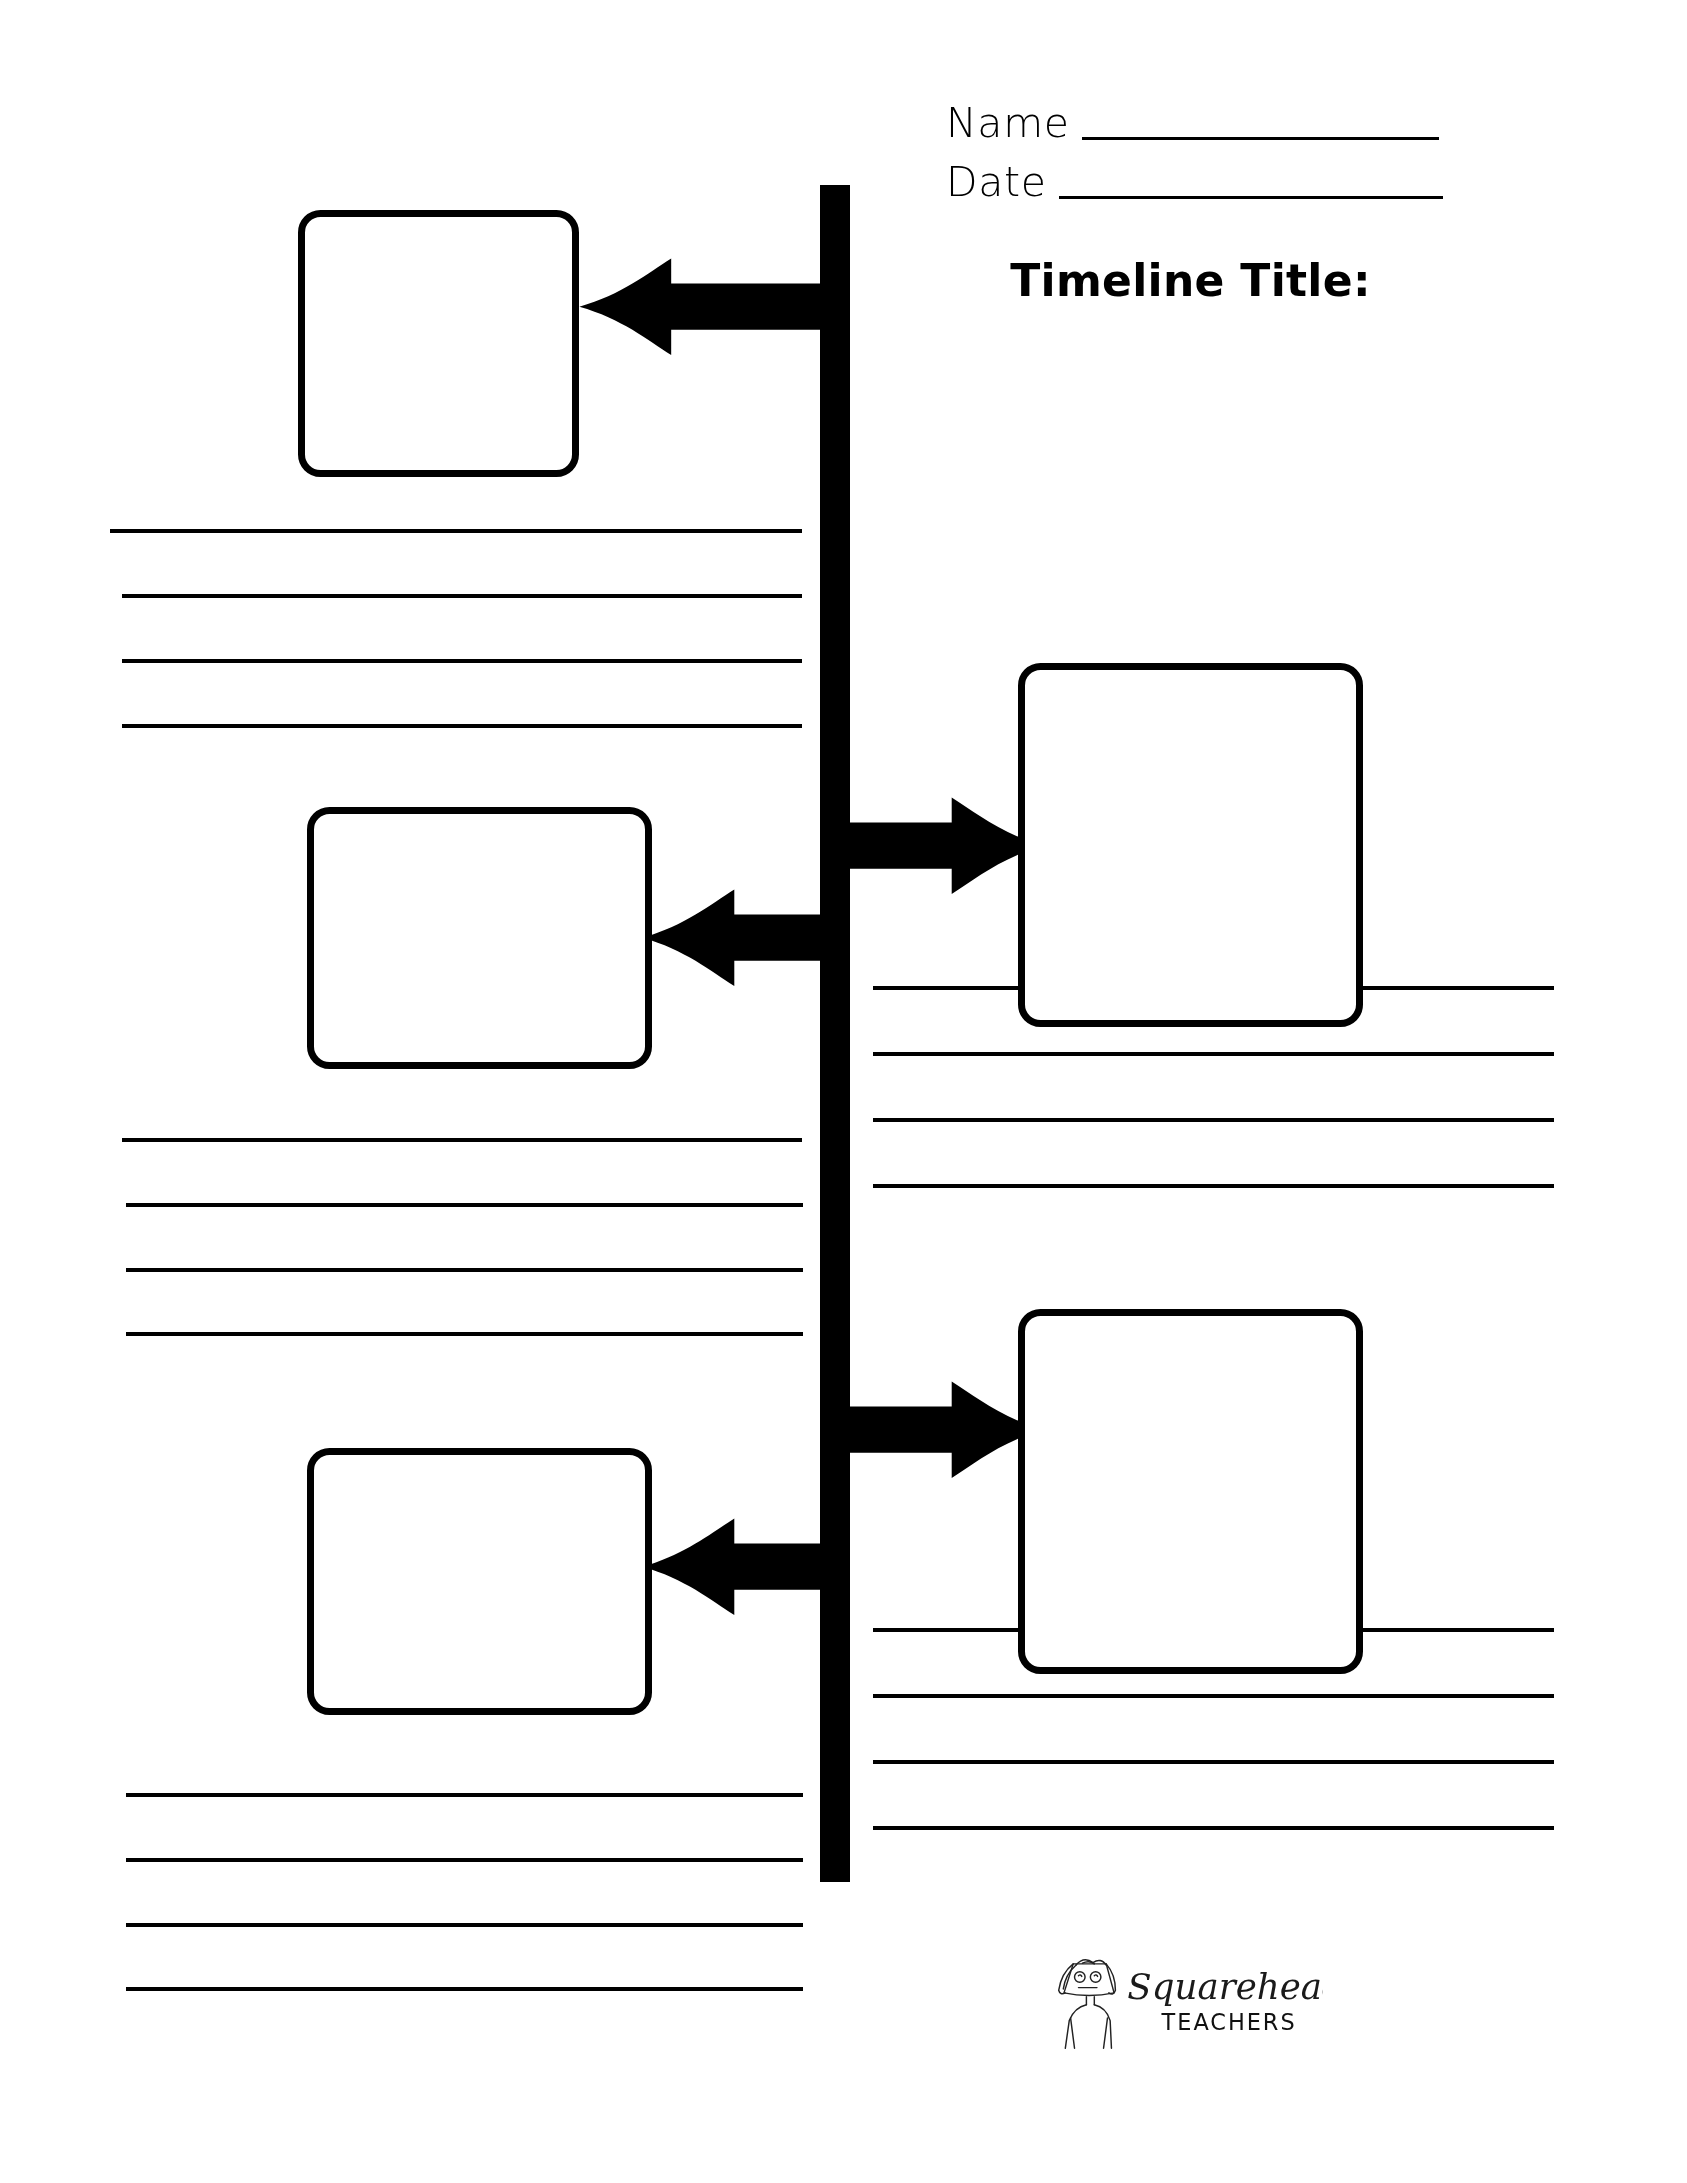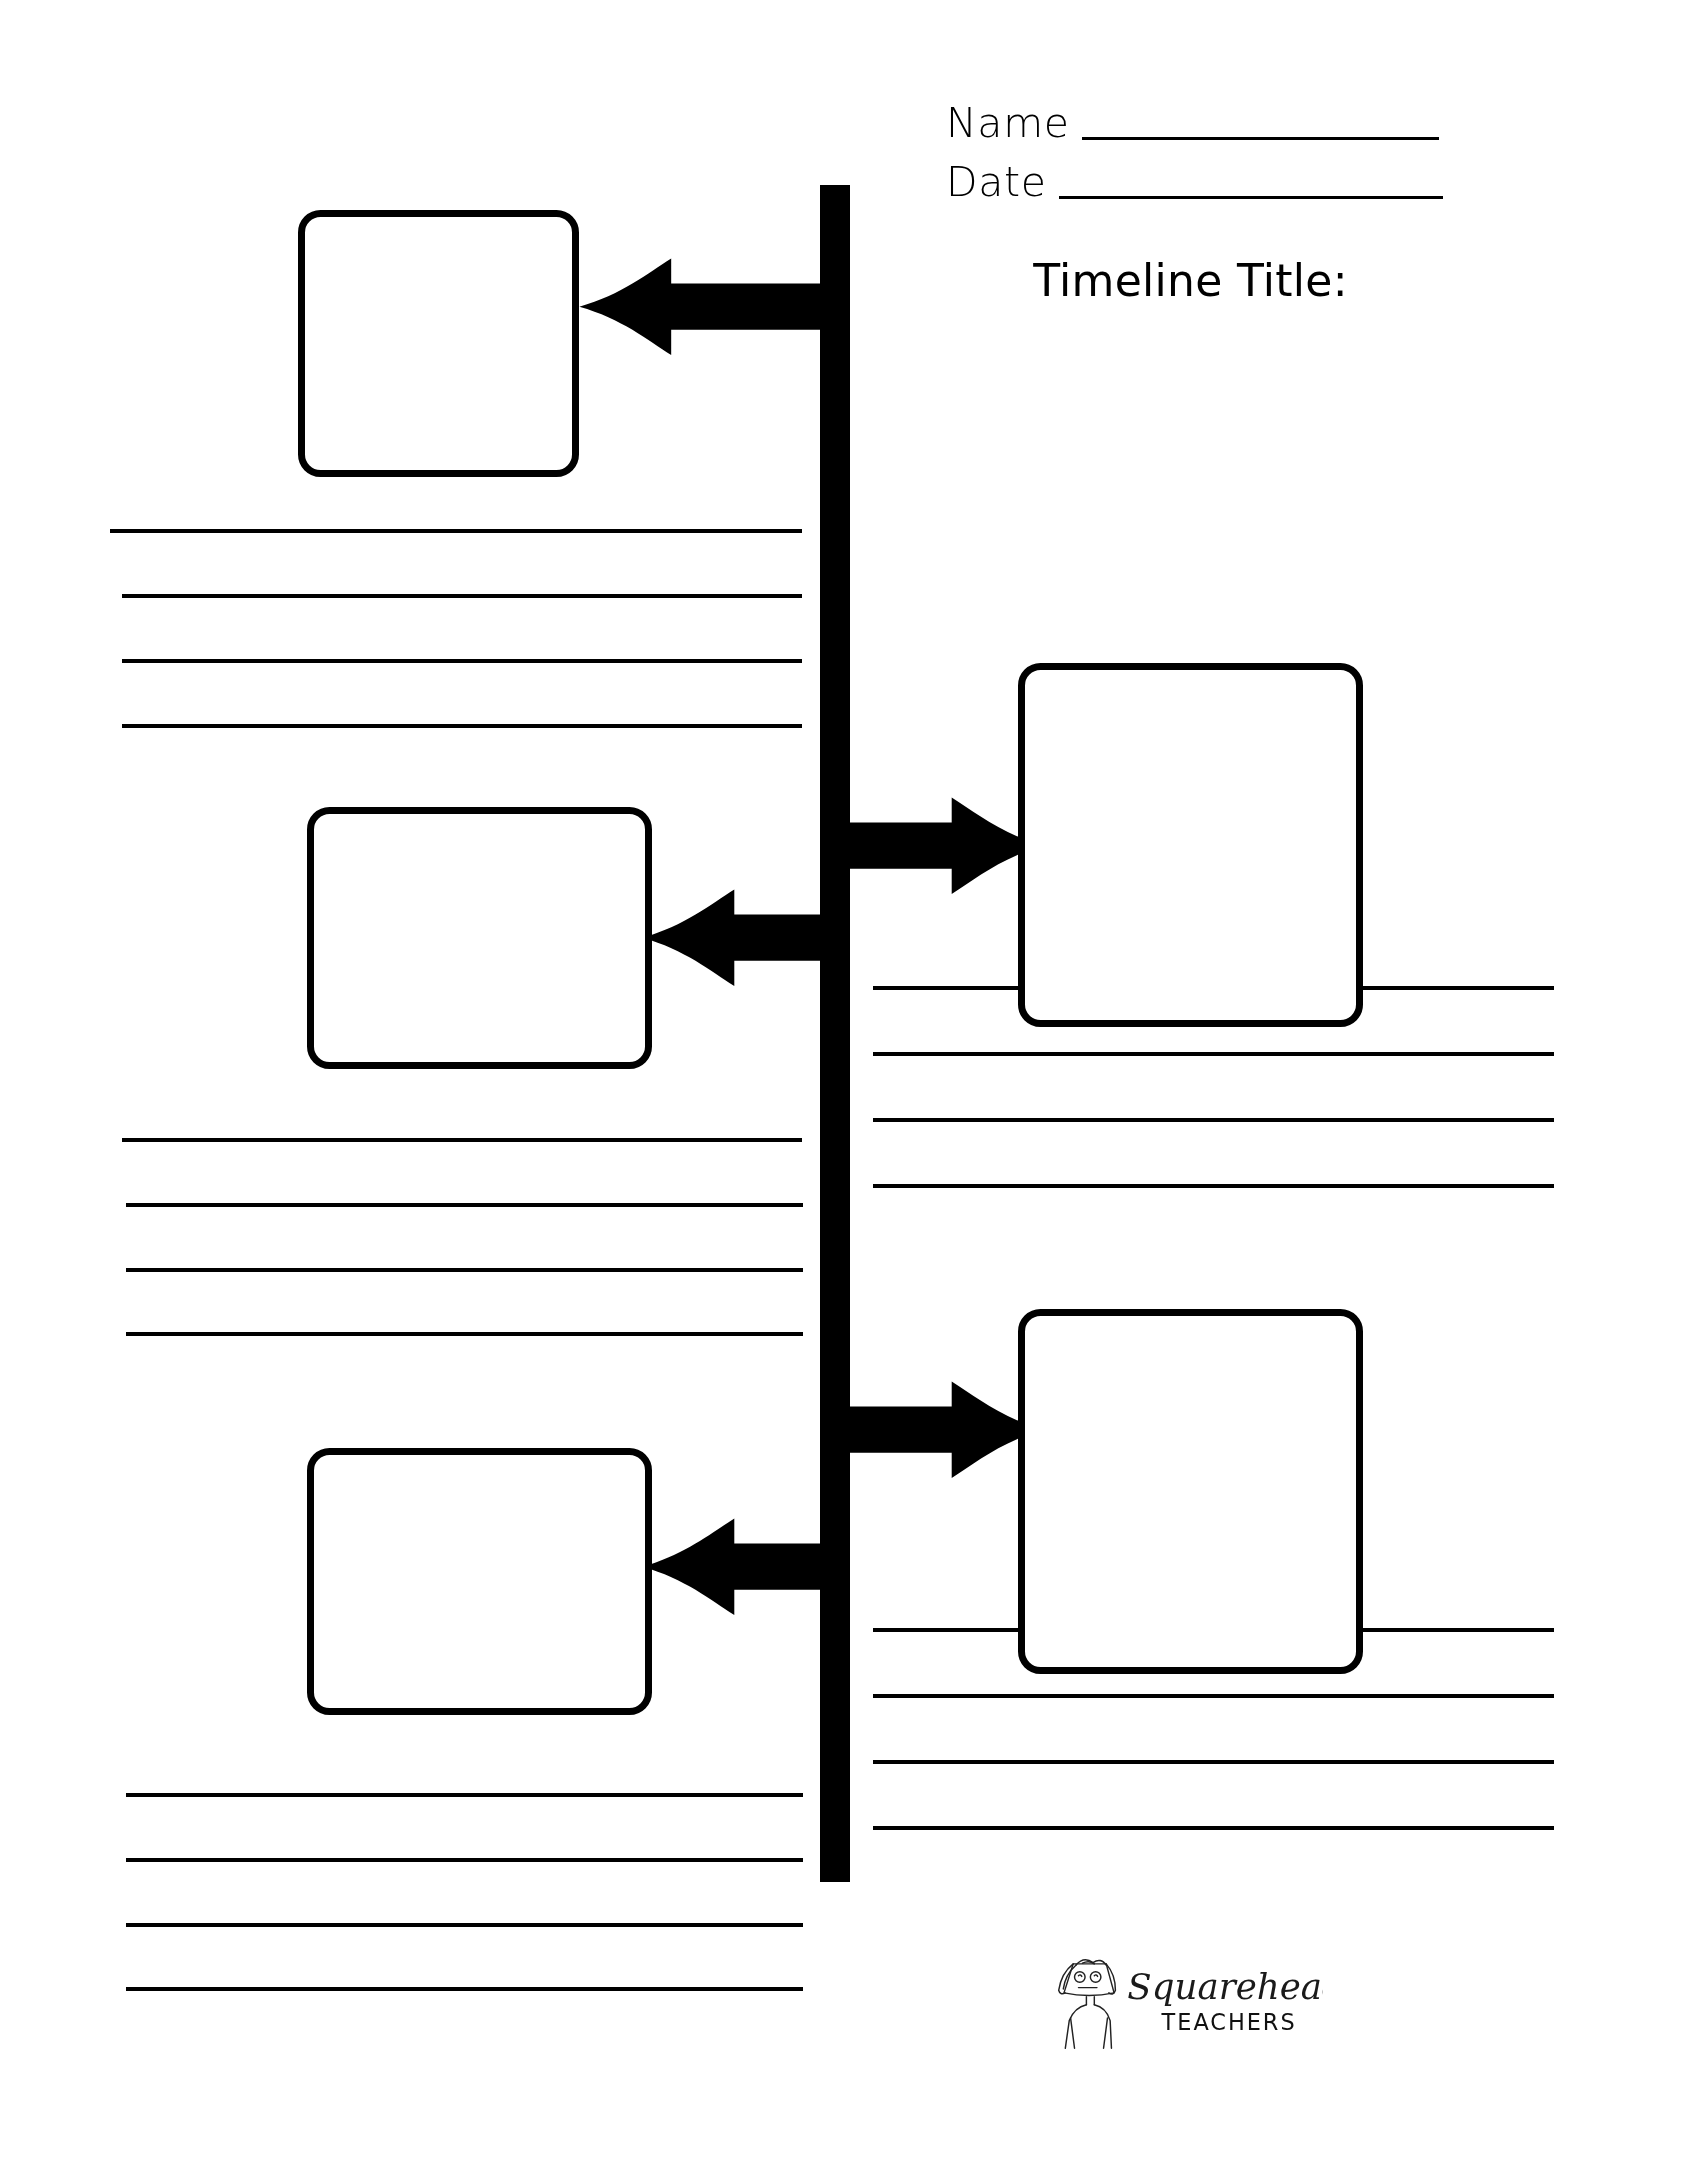--- a/index.html
+++ b/index.html
@@ -37,21 +37,21 @@
   #name-rule{width:357px;}
   #date-row{left:946px;top:162px;}
   #date-rule{width:384px;}
 
   #timeline-title{
     position:absolute;
     left:939px;top:255px;
     width:503px;
     text-align:center;
     font-family:"DejaVu Sans", sans-serif;
-    font-weight:normal;
+    font-weight:bold;
     font-size:44px;
     letter-spacing:0.3px;
     color:#000;
   }
 
   
   #timeline-bar{
     position:absolute;
     left:820px;top:185px;
     width:30px;height:1697px;

